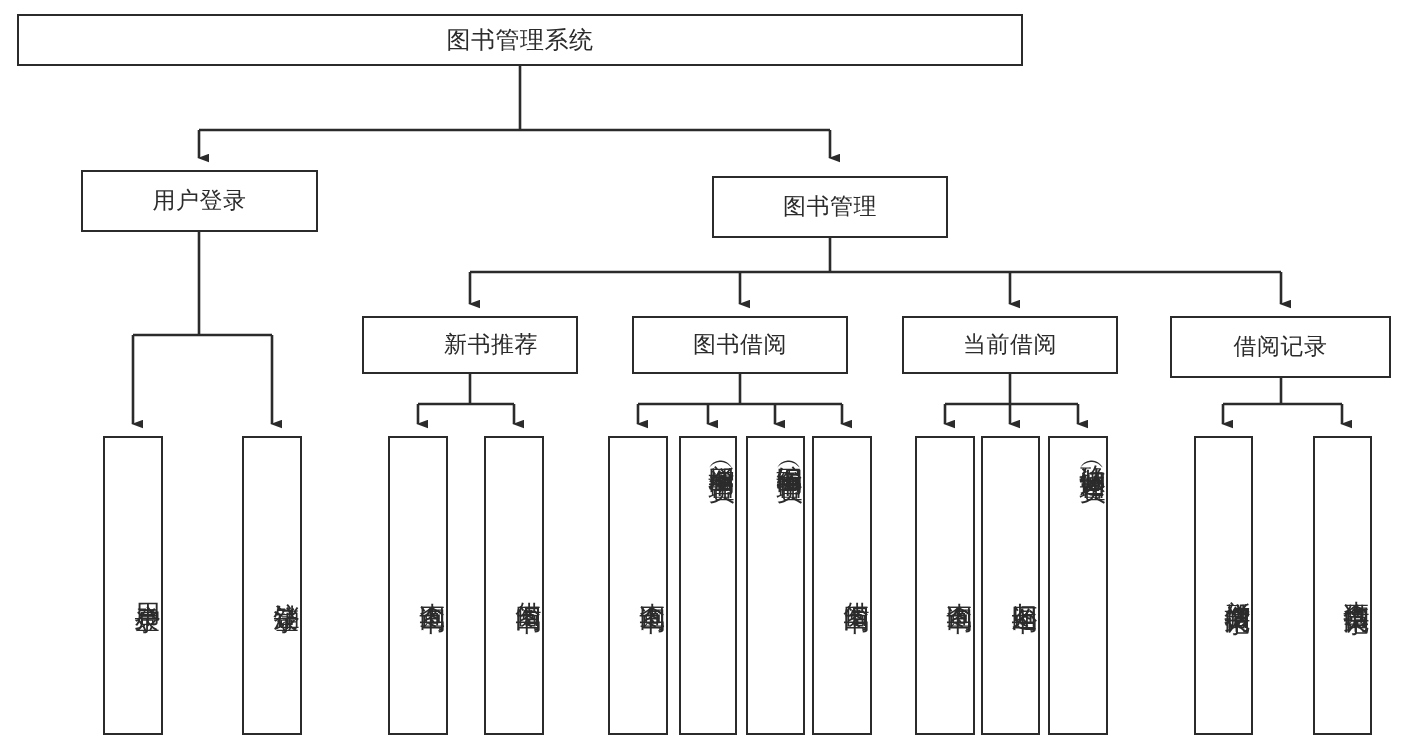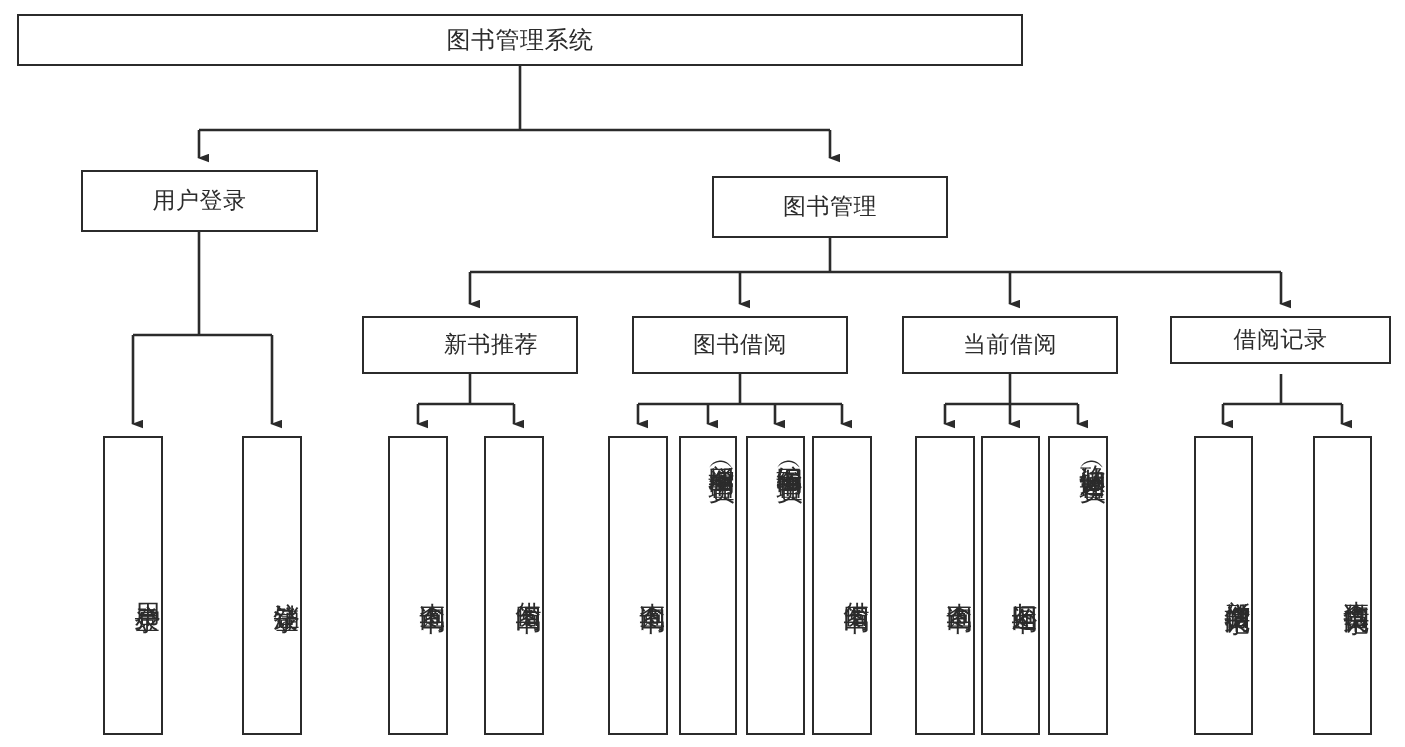--- a/index.html
+++ b/index.html
@@ -129,21 +129,21 @@
 
   <div class="node h" style="left:362px;top:316px;width:216px;height:58px;padding-left:42px;">
     <span class="lbl">新书推荐</span>
   </div>
   <div class="node h" style="left:632px;top:316px;width:216px;height:58px;">
     <span class="lbl">图书借阅</span>
   </div>
   <div class="node h" style="left:902px;top:316px;width:216px;height:58px;">
     <span class="lbl">当前借阅</span>
   </div>
-  <div class="node h" style="left:1170px;top:316px;width:221px;height:48px;align-items:center;">
+  <div class="node h" style="left:1170px;top:316px;width:221px;height:62px;align-items:center;">
     <span class="lbl">借阅记录</span>
   </div>
 
   <div class="node v mid" style="left:103px;top:436px;width:60px;height:299px;">
     <span class="lbl">用户登录</span>
   </div>
   <div class="node v mid" style="left:242px;top:436px;width:60px;height:299px;">
     <span class="lbl">注销登录</span>
   </div>
 

